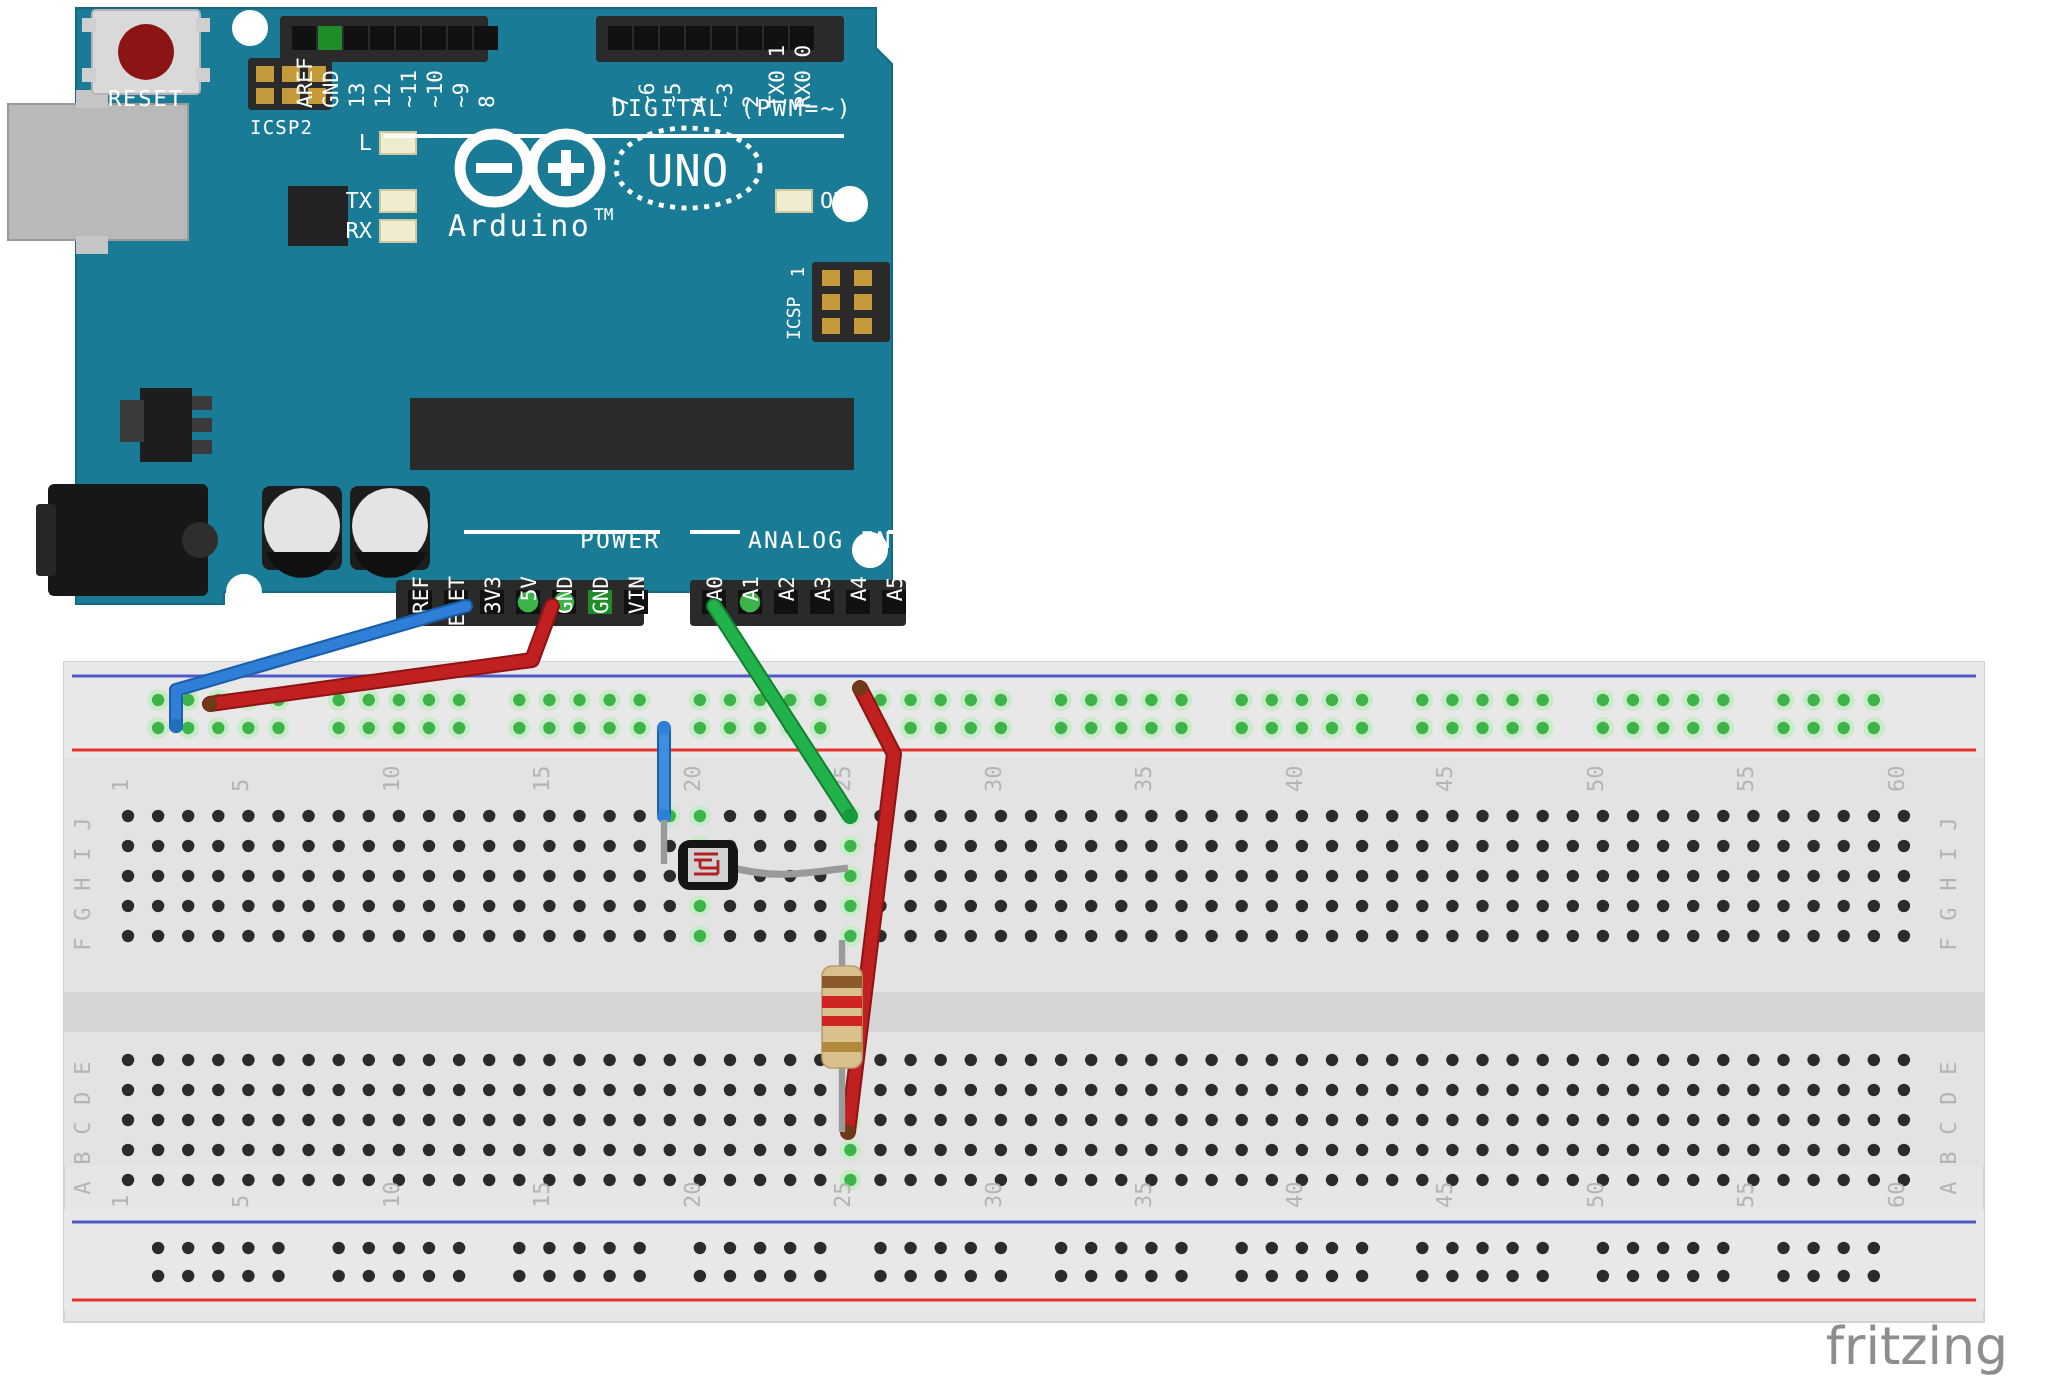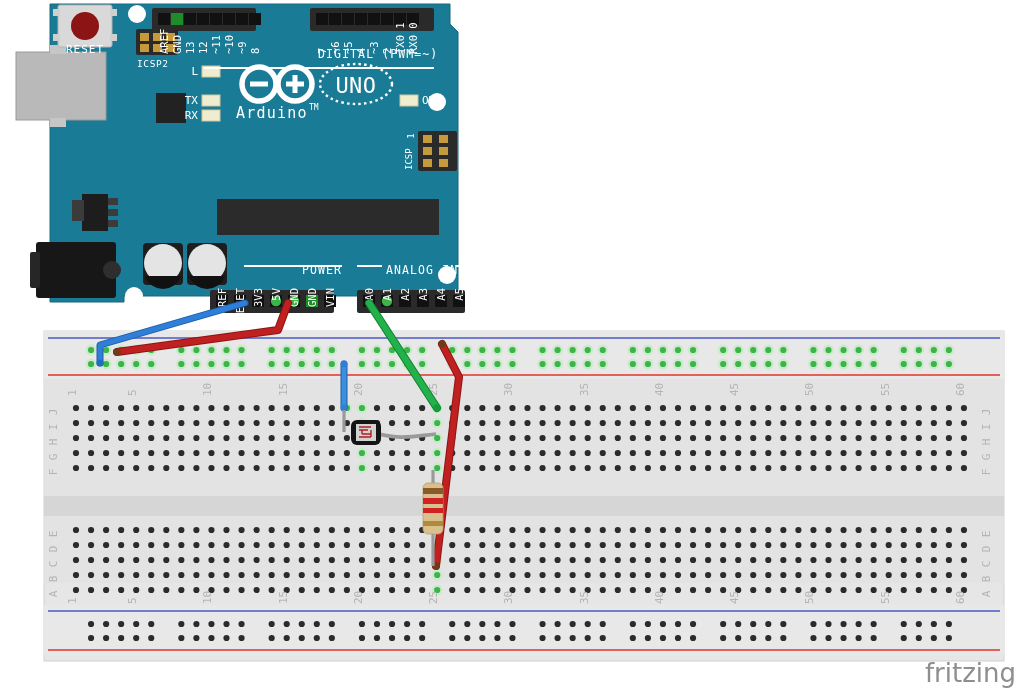--- a/index.html
+++ b/index.html
@@ -1,18 +1,18 @@
 <!DOCTYPE html>
 <html><head>
 <meta charset="utf-8">
 <style>
   html,body{margin:0;padding:0;background:#ffffff;}
   body{width:1024px;height:692px;overflow:hidden;
        font-family:"DejaVu Sans Mono","Liberation Mono",monospace;}
-  #stage{position:relative;width:864px;height:692px;background:#ffffff;padding-left:12px;}
+  #stage{position:relative;width:864px;height:692px;background:#ffffff;}
   svg{display:block;}
   .nosel{user-select:none;}
 </style>
 </head>
 <body>
 
 <div id="stage">
 <svg width="1024" height="692" viewBox="0 0 1024 692" xmlns="http://www.w3.org/2000/svg" class="nosel">
 
   <defs>

